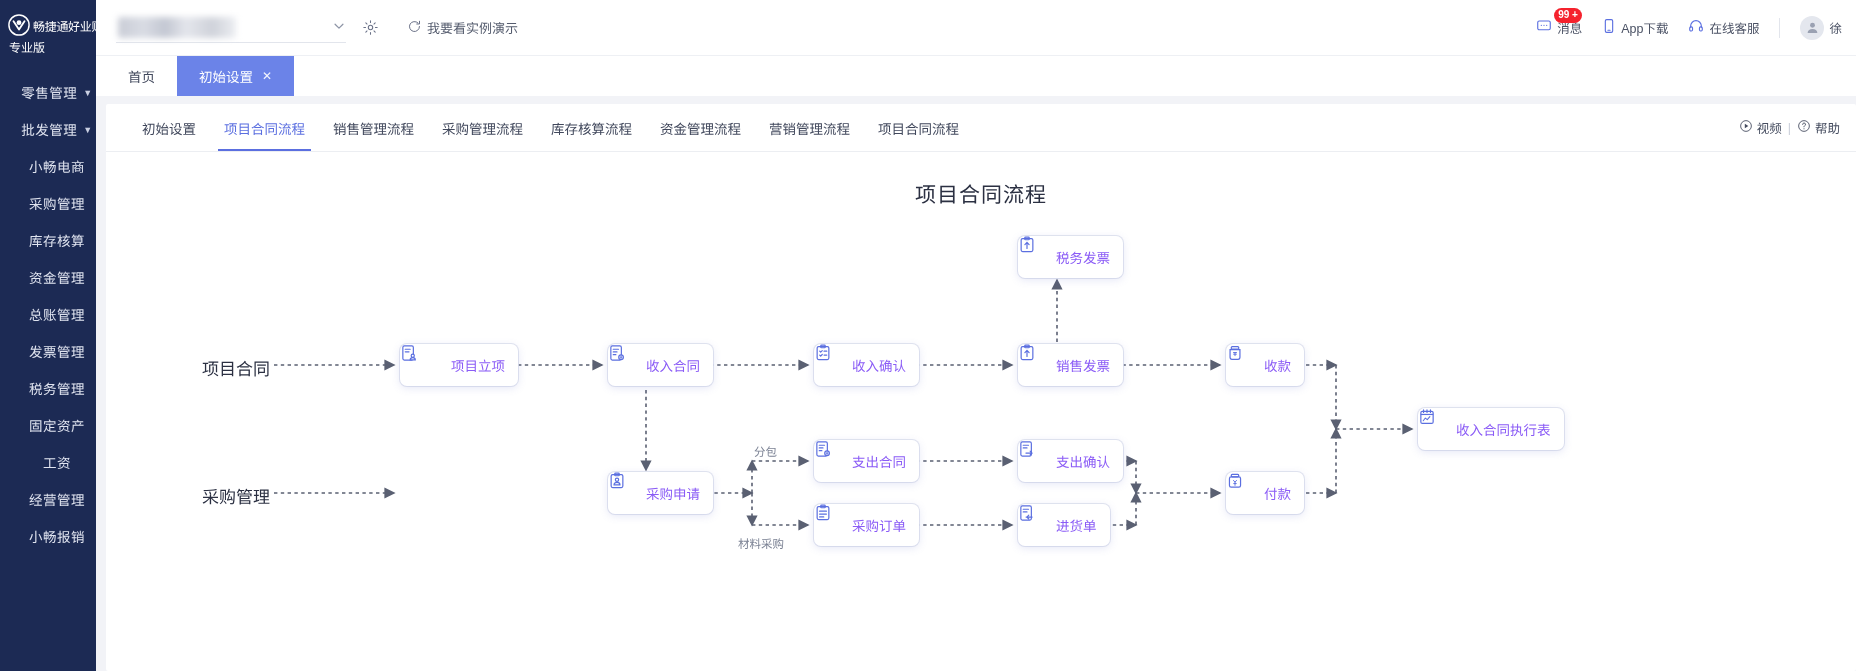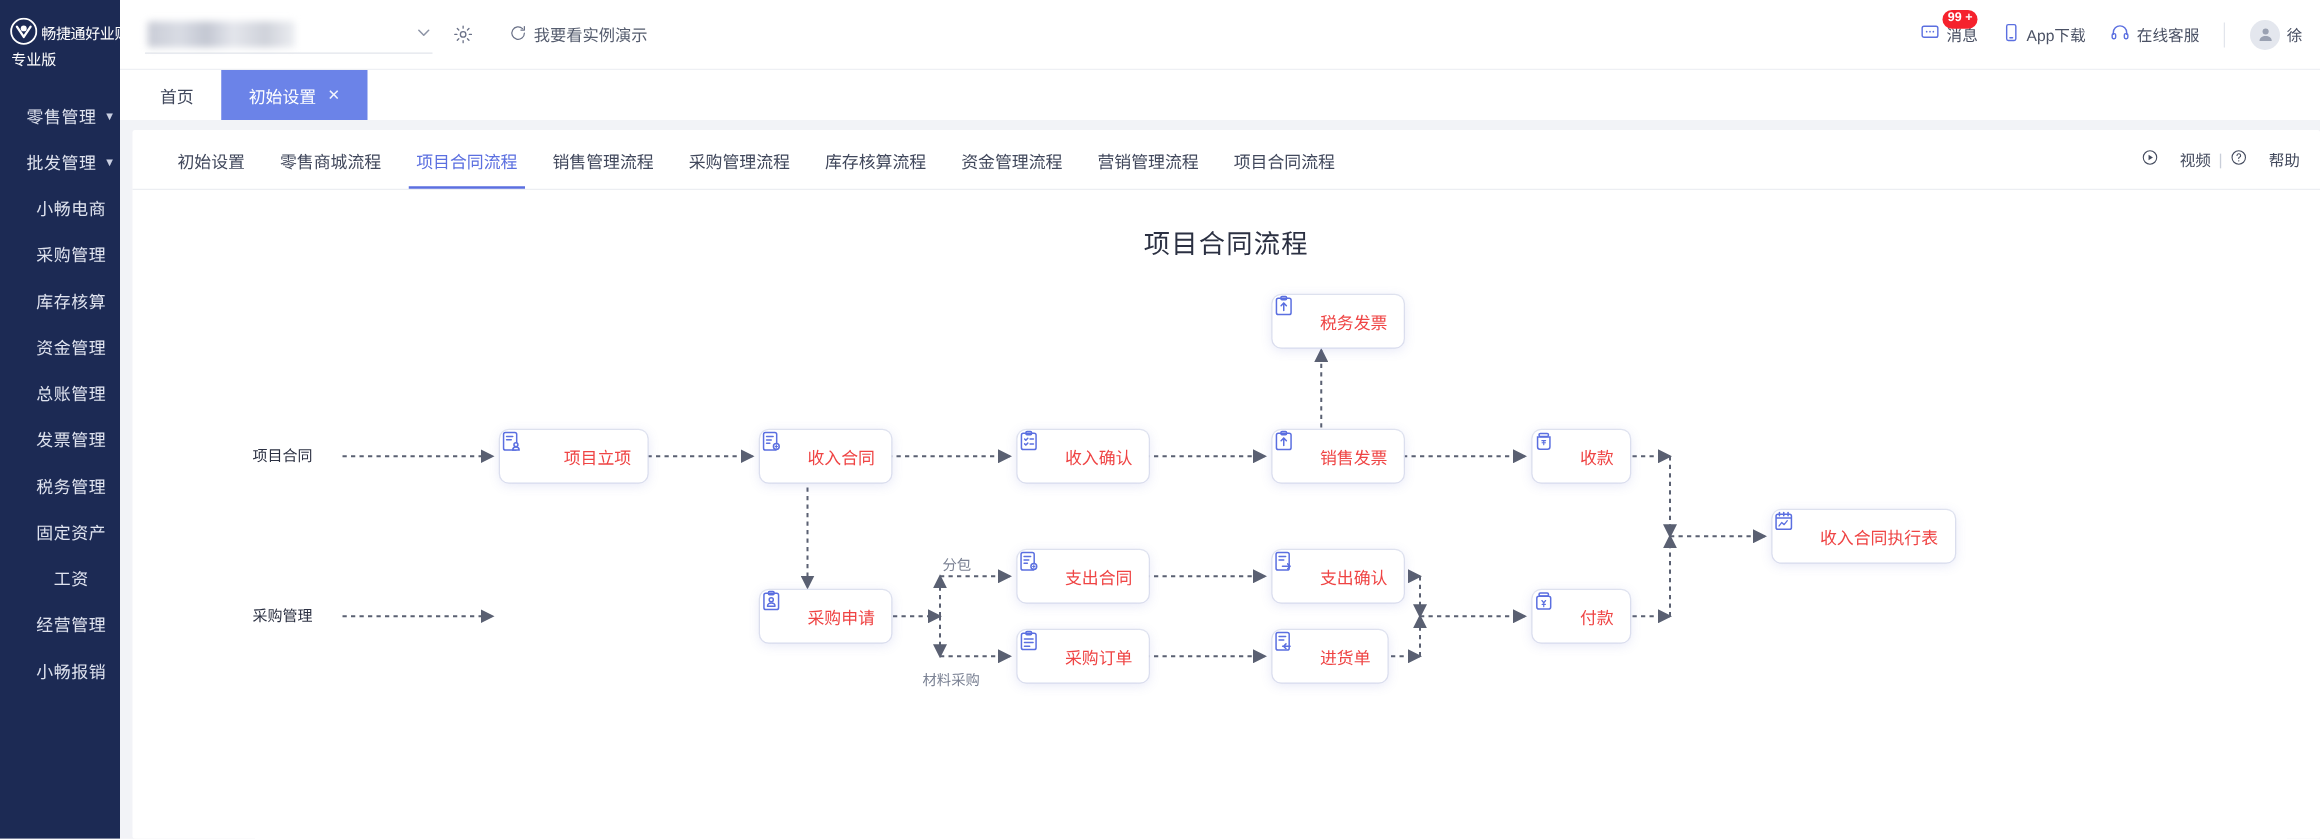--- a/index.html
+++ b/index.html
@@ -104,41 +104,41 @@
   }
   .subtab.active { color: #5b6fe0; }
   .subtab.active::after {
     content: ""; position: absolute; left: 8px; right: 8px; bottom: 0;
     height: 2px; background: #5b6fe0;
   }
   .subtabs-right {
     margin-left: auto; display: flex; align-items: center; gap: 6px;
     font-size: 12.5px; color: #454c5f; padding-right: 2px;
   }
-  .st-link { display: flex; align-items: center; gap: 17px; cursor: pointer; }
+  .st-link { display: flex; align-items: center; gap: 4px; cursor: pointer; }
   .st-divider { color: #c9ced9; }
 
   .canvas { flex: 1; position: relative; overflow: hidden; }
   .diagram-title {
     text-align: center; font-size: 21px; color: #2b3042; margin-top: 26px;
     letter-spacing: 1px;
   }
 
   
   .flow { position: absolute; inset: 0; }
   .flow svg { position: absolute; left: 0; top: 0; }
   .node {
     position: absolute; height: 42px; background: #ffffff; border-radius: 7px;
     box-shadow: 0 2px 9px rgba(92,108,200,.17), 0 0 0 1px rgba(226,229,240,.9);
     display: flex; align-items: center; gap: 7px; padding: 0 13px;
-    font-size: 13.5px; color: #ef4444; white-space: nowrap; cursor: pointer;
+    font-size: 13.5px; color: #8b5cf6; white-space: nowrap; cursor: pointer;
   }
   .node .nicon { width: 18px; height: 18px; flex: 0 0 18px; display:flex; }
   .row-label {
-    position: absolute; font-size: 12px; color: #2b3042; white-space: nowrap;
+    position: absolute; font-size: 17px; color: #2b3042; white-space: nowrap;
   }
   .edge-label {
     position: absolute; font-size: 11.5px; color: #7b8294; white-space: nowrap;
   }
 </style>
 </head>
 <body>
 
 <div class="app">
 
@@ -289,23 +289,20 @@
         <span class="tab-close">✕</span>
       </div>
     </div>
 
     <div class="content">
 
       <div class="subtabs">
         <div class="subtab">
           <span>初始设置</span>
         </div>
-        <div class="subtab">
-          <span>零售商城流程</span>
-        </div>
         <div class="subtab active">
           <span>项目合同流程</span>
         </div>
         <div class="subtab">
           <span>销售管理流程</span>
         </div>
         <div class="subtab">
           <span>采购管理流程</span>
         </div>
         <div class="subtab">

